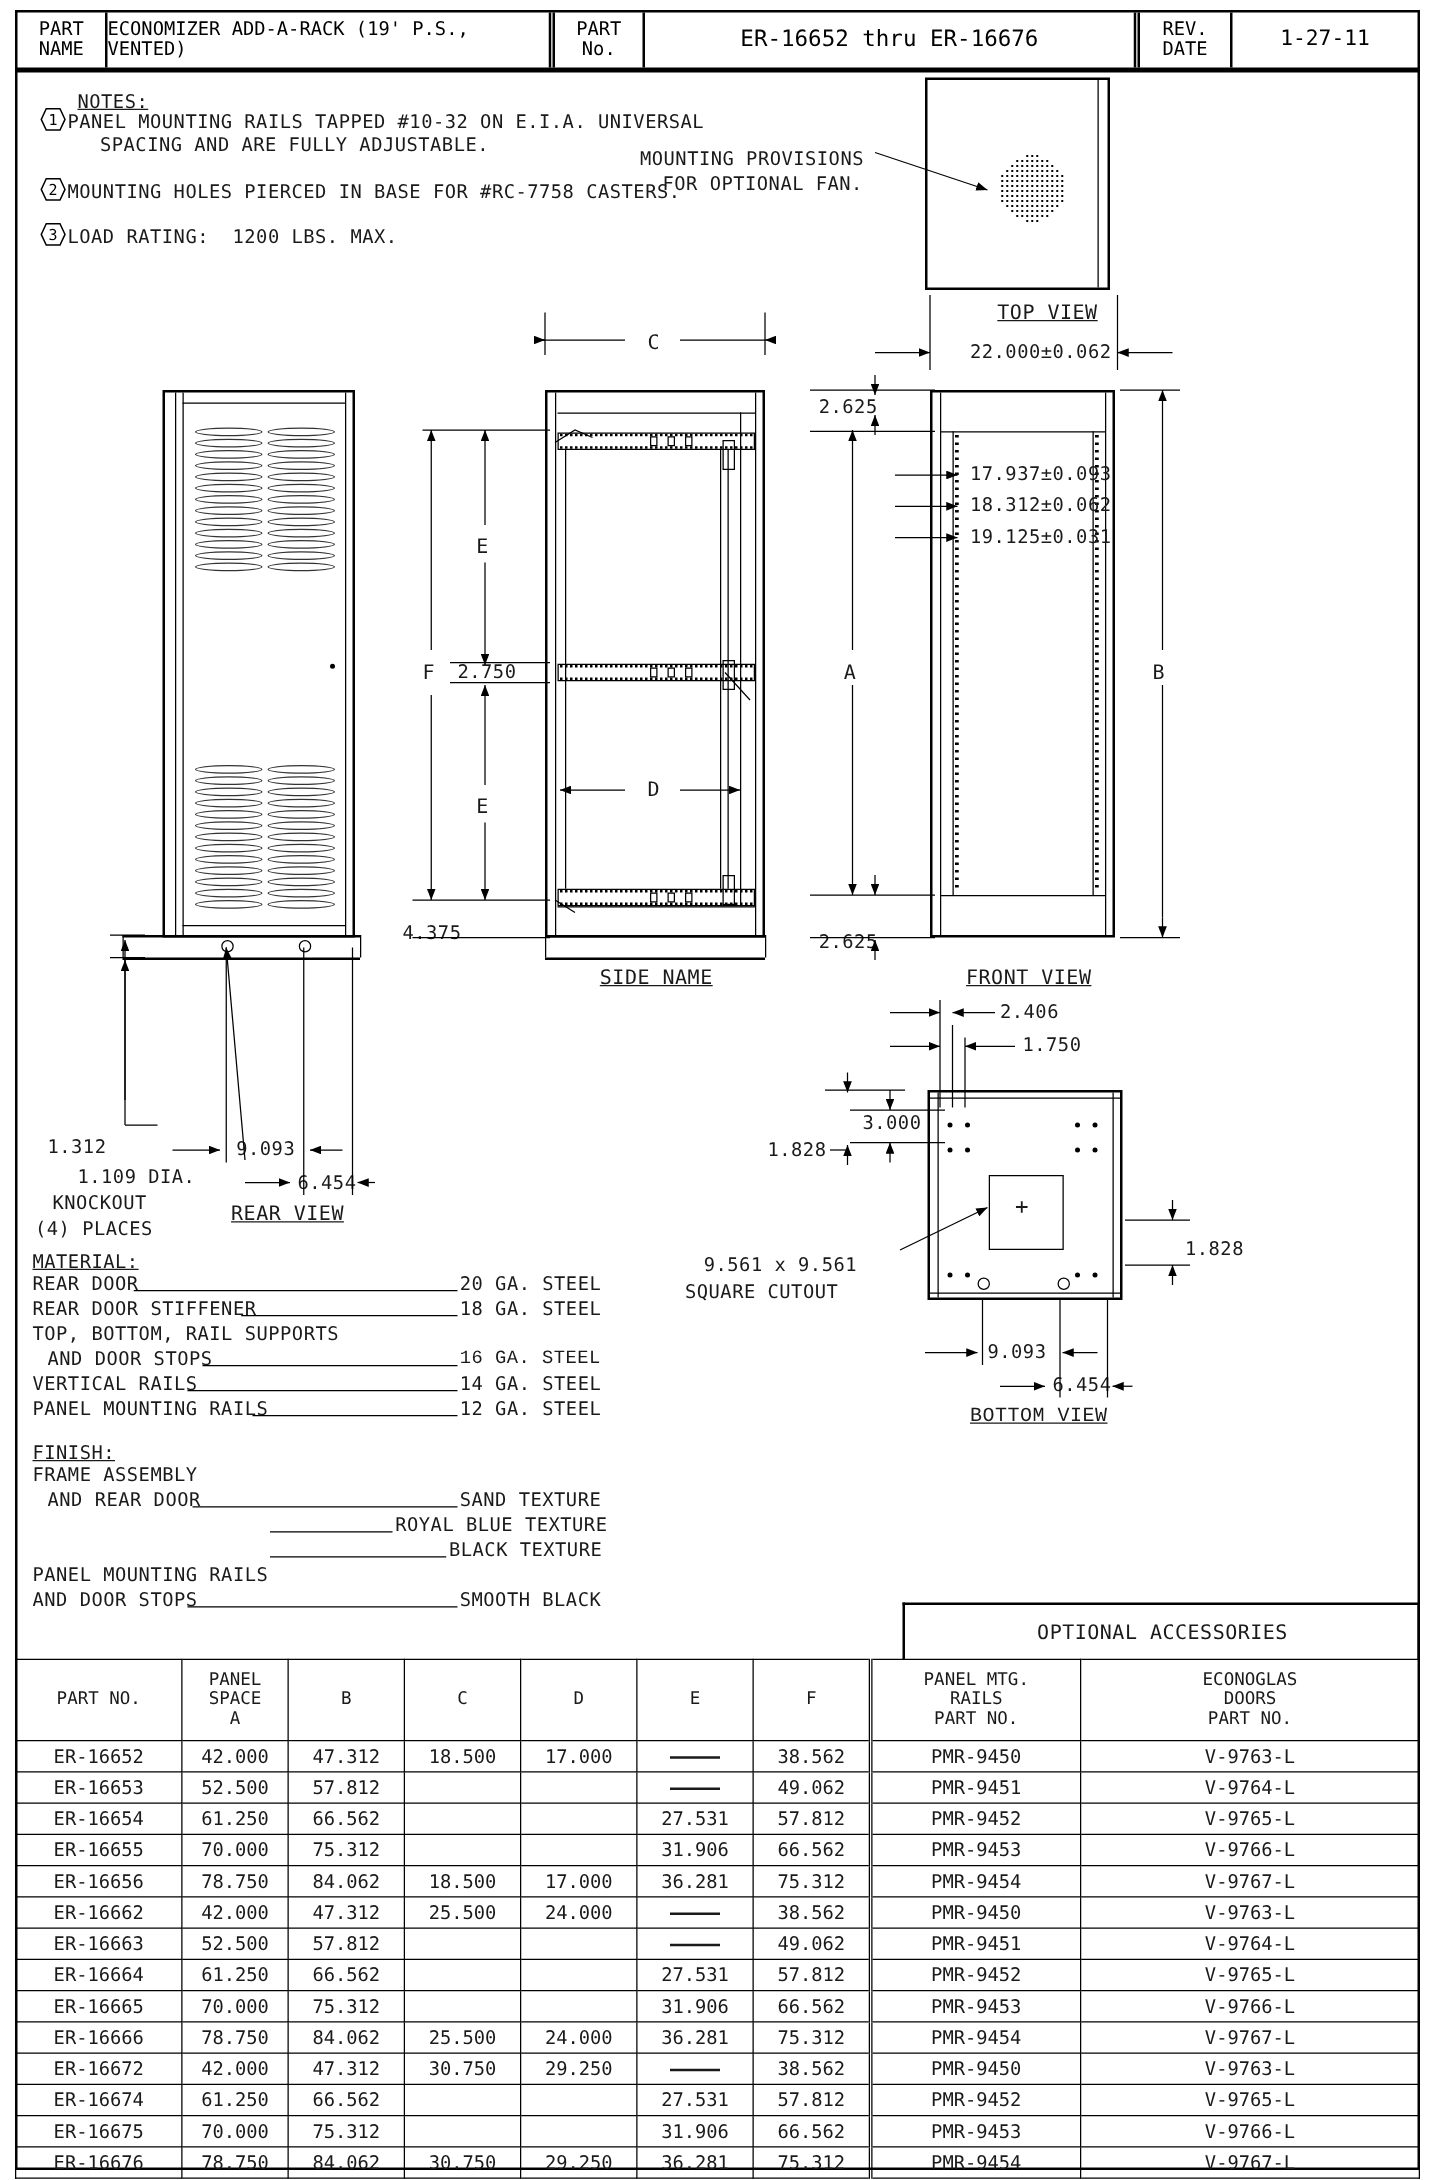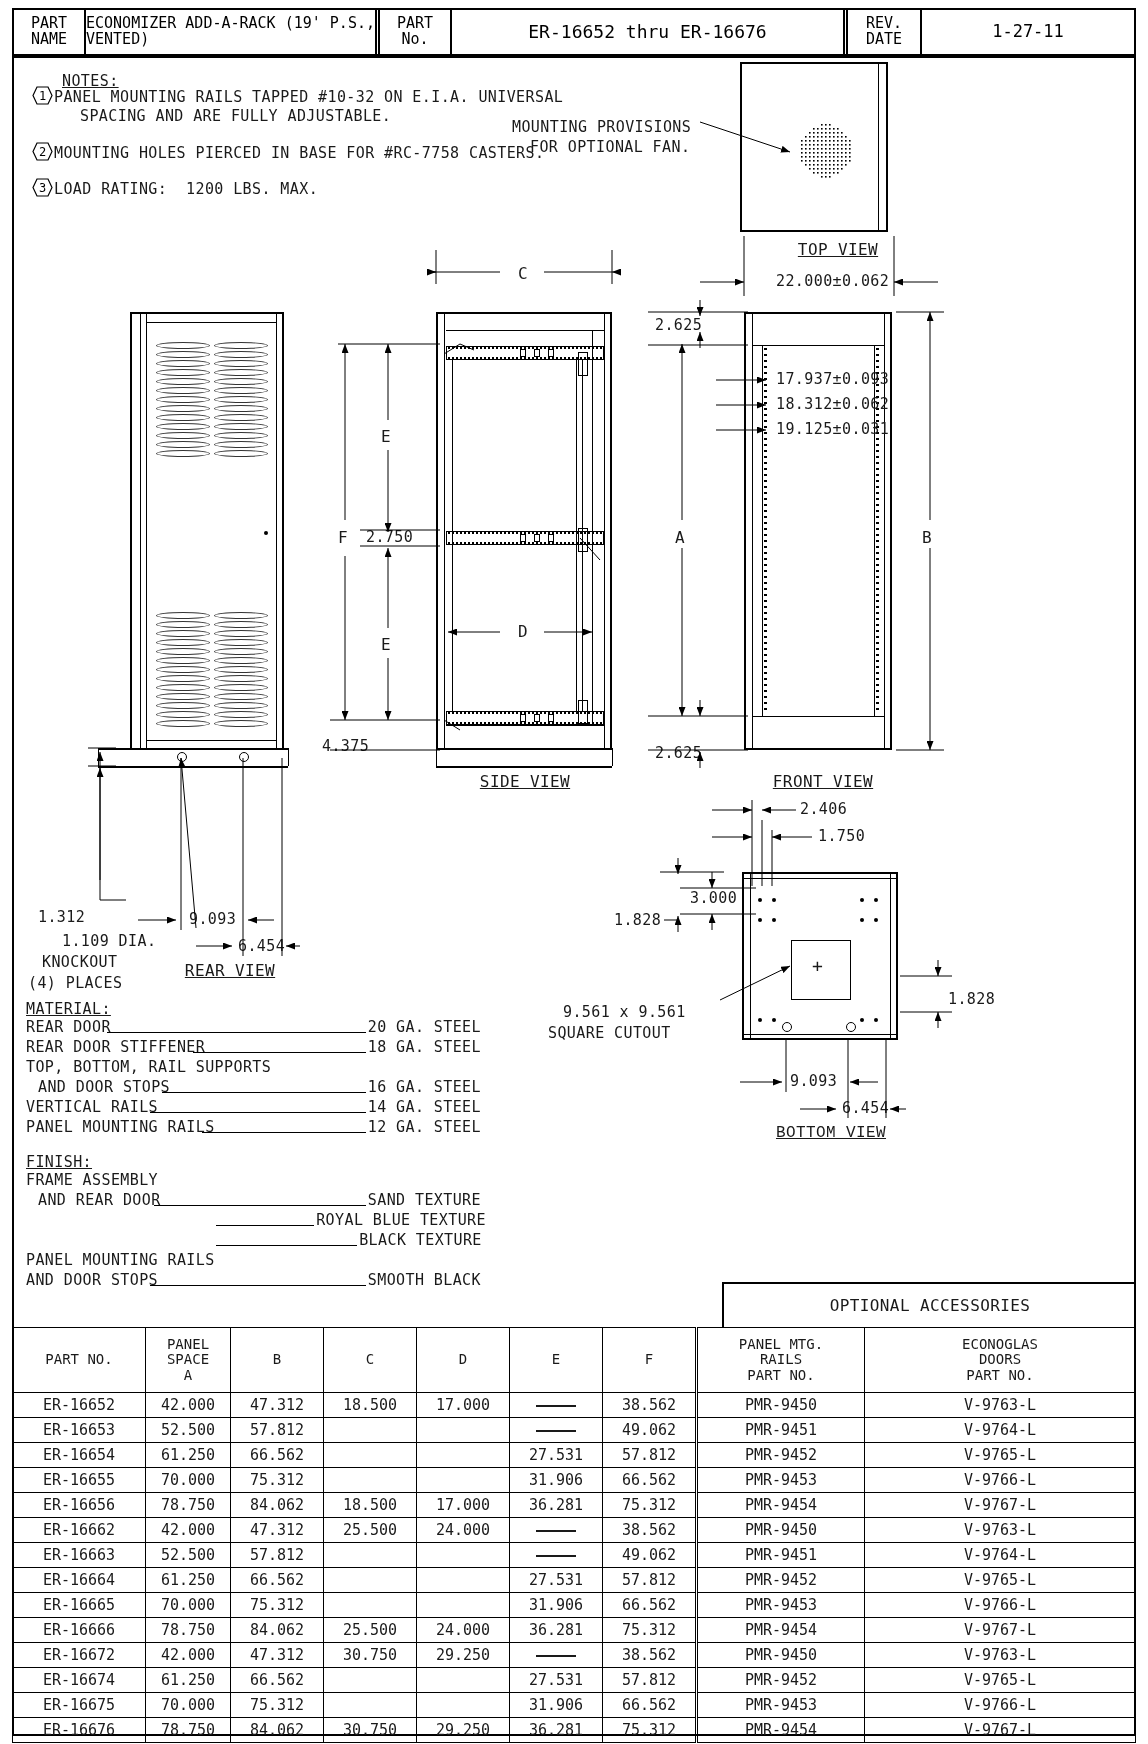--- a/index.html
+++ b/index.html
@@ -56,21 +56,21 @@
 </head>
 <body>
 
 <div id="sheet">
 
   <div id="tb">
     <div class="cell" style="width:72px">
       <span class="t15">PART</span>
       <span class="t15">NAME</span>
     </div>
-    <div class="cell dbl" style="width:294px">
+    <div class="cell dbl" style="width:358px">
       <span class="t15">ECONOMIZER ADD-A-RACK (19' P.S., VENTED)</span>
     </div>
     <div class="cell" style="width:72px">
       <span class="t15">PART</span>
       <span class="t15">No.</span>
     </div>
     <div class="cell dbl" style="width:396px">
       <span class="t18">ER-16652 thru ER-16676</span>
     </div>
     <div class="cell" style="width:74px">
@@ -612,21 +612,21 @@
           <path d="M150 228 L170 250"></path>
           <path d="M14 410 L30 420"></path>
         </g>
       </svg>
     </div>
 
   <div class="ln hl2" style="left:436px;top:748px;width:176px;"></div>
   <div class="ln hl2" style="left:436px;top:766px;width:176px;"></div>
   <div class="ln vl" style="left:436px;top:748px;height:18px;"></div>
   <div class="ln vl" style="left:612px;top:748px;height:18px;"></div>
-  <div class="txt t16 und ctr" style="left:465px;top:772px;width:120px;">SIDE VIEW</div>
+  <div class="txt t16 und ctr" style="left:465px;top:772px;width:120px;">SIDE NAME</div>
 
   <div class="txt t16" style="left:518px;top:264px;">C</div>
   <div class="txt t16" style="left:518px;top:622px;">D</div>
   <div class="txt t16" style="left:381px;top:427px;">E</div>
   <div class="txt t16" style="left:381px;top:635px;">E</div>
   <div class="txt t16" style="left:338px;top:528px;">F</div>
   <div class="txt t15" style="left:366px;top:528px;">2.750</div>
   <div class="txt t15" style="left:322px;top:737px;">4.375</div>
 
   <div class="brd" style="left:744px;top:312px;width:148px;height:438px;"></div>
@@ -811,21 +811,21 @@
   <div class="txt t15 und" style="left:26px;top:1000px;">MATERIAL:</div>
   <div id="material-list">
       <div class="txt t15" style="left: 26px; top: 1018px;">REAR DOOR</div>
       <div class="txt t15" style="left: 367.8px; top: 1018px;">20 GA. STEEL</div>
       <div style="position: absolute; left: 107.4px; top: 1032px; width: 258.4px; height: 1px; background: rgb(0, 0, 0);"></div>
       <div class="txt t15" style="left: 26px; top: 1038px;">REAR DOOR STIFFENER</div>
       <div class="txt t15" style="left: 367.8px; top: 1038px;">18 GA. STEEL</div>
       <div style="position: absolute; left: 193.4px; top: 1052px; width: 172.4px; height: 1px; background: rgb(0, 0, 0);"></div>
       <div class="txt t15" style="left: 26px; top: 1058px;">TOP, BOTTOM, RAIL SUPPORTS</div>
       <div class="txt t15" style="left: 38px; top: 1078px;">AND DOOR STOPS</div>
-      <div class="txt t15" style="left: 367.8px; top: 1078px;">16 GA. STEEL</div>
+      <div class="txt t15" style="left: 367.8px; top: 1078px; font-family: Liberation Mono, monospace;">16 GA. STEEL</div>
       <div style="position: absolute; left: 162.4px; top: 1092px; width: 203.4px; height: 1px; background: rgb(0, 0, 0);"></div>
       <div class="txt t15" style="left: 26px; top: 1098px;">VERTICAL RAILS</div>
       <div class="txt t15" style="left: 367.8px; top: 1098px;">14 GA. STEEL</div>
       <div style="position: absolute; left: 150.4px; top: 1112px; width: 215.4px; height: 1px; background: rgb(0, 0, 0);"></div>
       <div class="txt t15" style="left: 26px; top: 1118px;">PANEL MOUNTING RAILS</div>
       <div class="txt t15" style="left: 367.8px; top: 1118px;">12 GA. STEEL</div>
       <div style="position: absolute; left: 202px; top: 1132px; width: 163.8px; height: 1px; background: rgb(0, 0, 0);"></div>
     </div>
 
   <div class="txt t15 und" style="left:26px;top:1153px;">FINISH:</div>

